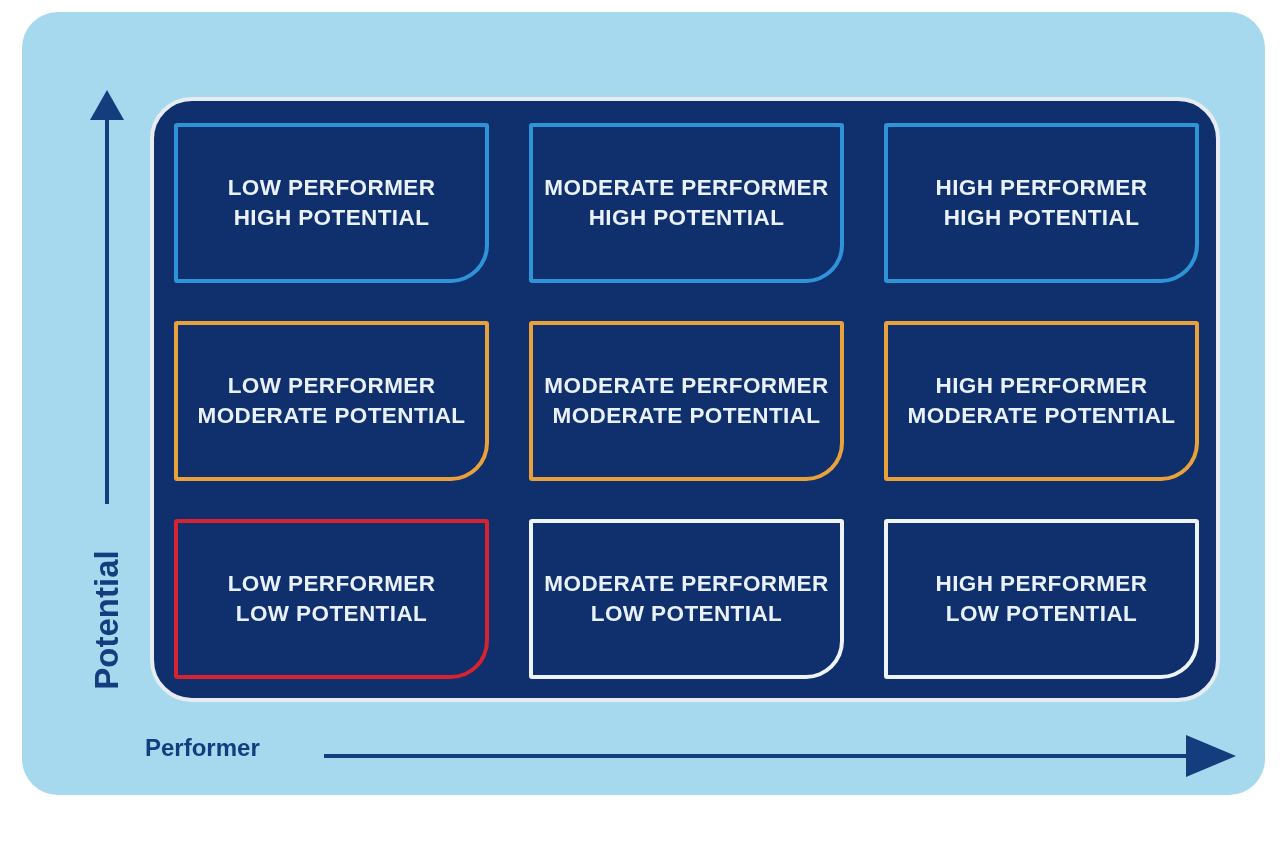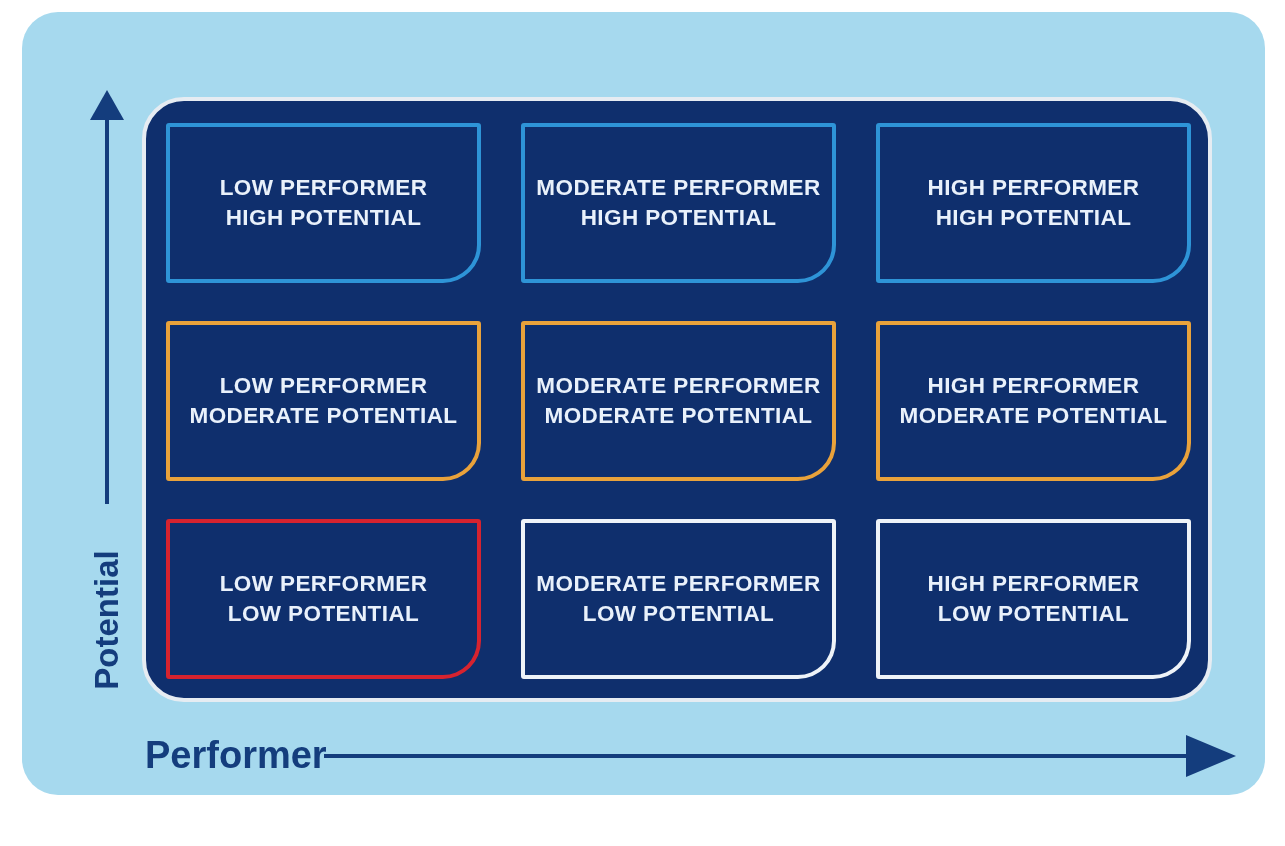--- a/index.html
+++ b/index.html
@@ -5,21 +5,21 @@
   html,body{margin:0;padding:0;}
   body{
     width:1285px;height:846px;position:relative;background:#ffffff;
     font-family:"Liberation Sans", sans-serif;overflow:hidden;
   }
   .canvas{
     position:absolute;left:22px;top:12px;width:1243px;height:783px;
     background:#a6d9ee;border-radius:36px;
   }
   .panel{
-    position:absolute;left:120px;top:85px;width:1070px;height:605px;
+    position:absolute;left:128px;top:85px;width:1070px;height:605px;
     box-sizing:border-box;background:#0f2f6d;
     border:4px solid #e6ecf2;border-radius:42px;
   }
   .grid{
     position:absolute;left:4px;top:4px;right:4px;bottom:4px;
     display:grid;
     grid-template-columns:315px 315px 315px;
     grid-template-rows:160px 160px 160px;
     gap:38px 40px;
     padding:18px 21px 23px 16px;
@@ -41,21 +41,21 @@
     border-bottom:30px solid #143d7d;
   }
   .y-line{position:absolute;left:83px;top:104px;width:4px;height:388px;background:#143d7d;}
   .y-label{
     position:absolute;left:-25px;top:586px;width:220px;height:44px;
     transform:rotate(-90deg);
     color:#143d7d;font-size:33px;font-weight:700;text-align:center;line-height:44px;
   }
   .x-label{
     position:absolute;left:123px;top:722px;
-    color:#143d7d;font-size:38px;font-weight:700;
+    color:#143d7d;font-size:24px;font-weight:700;
   }
   .x-line{position:absolute;left:302px;top:742px;width:862px;height:4px;background:#143d7d;}
   .x-arrowhead{
     position:absolute;left:1164px;top:723px;width:0;height:0;
     border-top:21px solid transparent;border-bottom:21px solid transparent;
     border-left:50px solid #143d7d;
   }
 </style>
 </head>
 <body>

